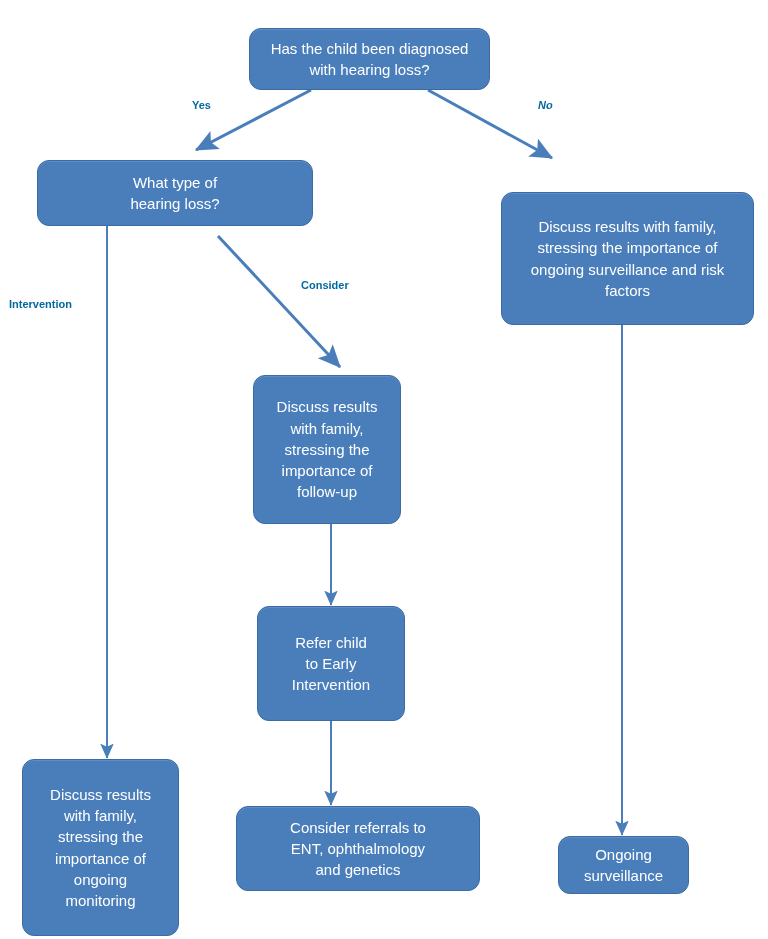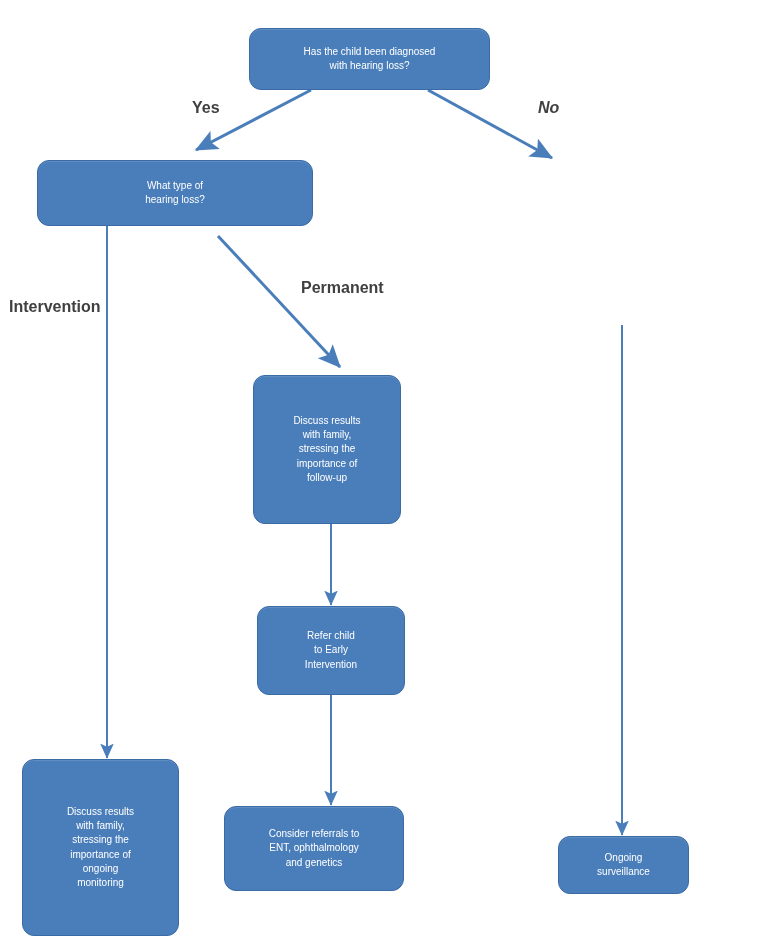--- a/index.html
+++ b/index.html
@@ -30,33 +30,33 @@
     box-sizing: border-box;
     background: #4a7ebb;
     border: 1px solid #3b6ba5;
     border-radius: 12px;
     color: #ffffff;
     display: flex;
     align-items: center;
     justify-content: center;
     text-align: center;
     line-height: 1.42;
-    font-size: 10px;
+    font-size: 15px;
     padding: 4px 8px;
     box-shadow: inset 0 1px 0 rgba(255,255,255,0.12);
   }
   .node-text {
     display: block;
     white-space: pre-line;
   }
   .edge-label {
     position: absolute;
-    color: #404040;
+    color: #0369a1;
     font-weight: bold;
-    font-size: 16px;
+    font-size: 11px;
     white-space: nowrap;
   }
 </style>
 </head>
 <body>
 
 <div id="flowchart-canvas">
 
   <svg id="edge-layer" viewBox="0 0 768 939" width="768" height="939">
     <defs>
@@ -83,36 +83,42 @@
   <div class="node" style="left:249px; top:28px; width:241px; height:62px;">
     <span class="node-text">Has the child been diagnosed
 with hearing loss?</span>
   </div>
 
   <div class="node" style="left:37px; top:160px; width:276px; height:66px;">
     <span class="node-text">What type of
 hearing loss?</span>
   </div>
 
+  <div class="node" style="left:501px; top:192px; width:253px; height:133px;">
+    <span class="node-text">Discuss results with family,
+stressing the importance of
+ongoing surveillance and risk
+factors</span>
+  </div>
 
   <div class="node" style="left:253px; top:375px; width:148px; height:149px;">
     <span class="node-text">Discuss results
 with family,
 stressing the
 importance of
 follow-up</span>
   </div>
 
-  <div class="node" style="left:257px; top:606px; width:148px; height:89px;">
+  <div class="node" style="left:257px; top:606px; width:148px; height:115px;">
     <span class="node-text">Refer child
 to Early
 Intervention</span>
   </div>
 
-  <div class="node" style="left:224px; top:806px; width:180px; height:85px;">
+  <div class="node" style="left:236px; top:806px; width:244px; height:85px;">
     <span class="node-text">Consider referrals to
 ENT, ophthalmology
 and genetics</span>
   </div>
 
   <div class="node" style="left:22px; top:759px; width:157px; height:177px;">
     <span class="node-text">Discuss results
 with family,
 stressing the
 importance of
@@ -124,15 +130,15 @@
     <span class="node-text">Ongoing
 surveillance</span>
   </div>
 
   <span class="edge-label" style="left:192px; top:99px;">Yes</span>
 
   <span class="edge-label" style="left:538px; top:99px;font-style:italic;">No</span>
 
   <span class="edge-label" style="left:9px; top:298px;">Intervention</span>
 
-  <span class="edge-label" style="left:301px; top:279px;">Permanent</span>
+  <span class="edge-label" style="left:301px; top:279px;">Consider</span>
 
 </div>
 
 </body></html>

